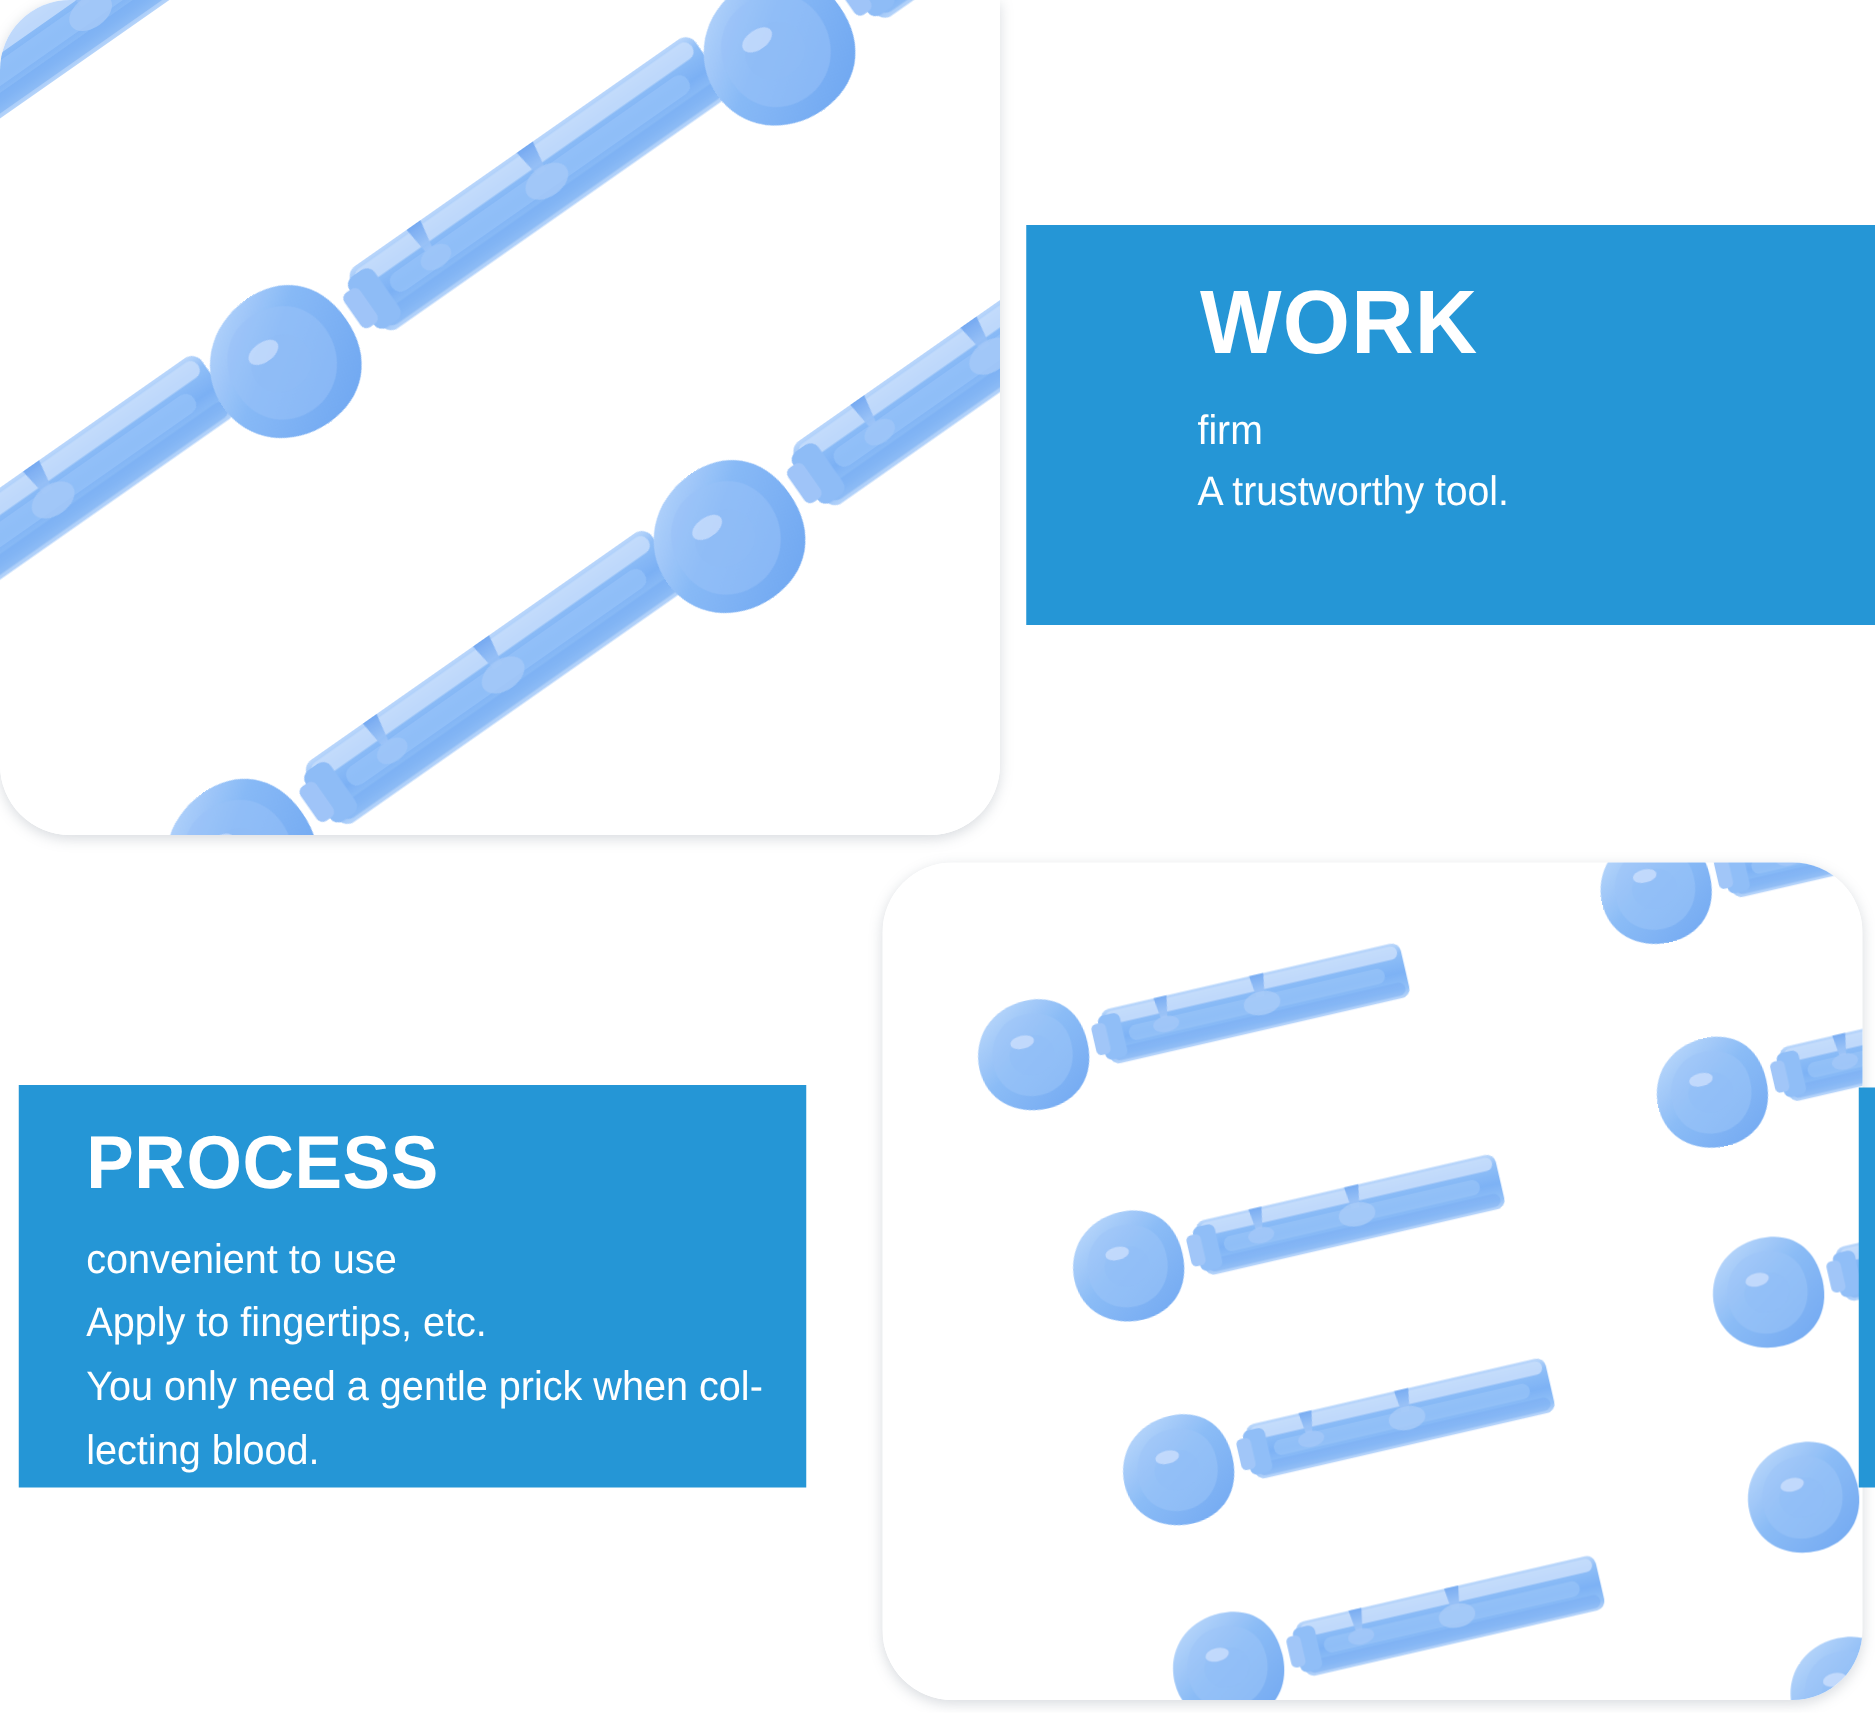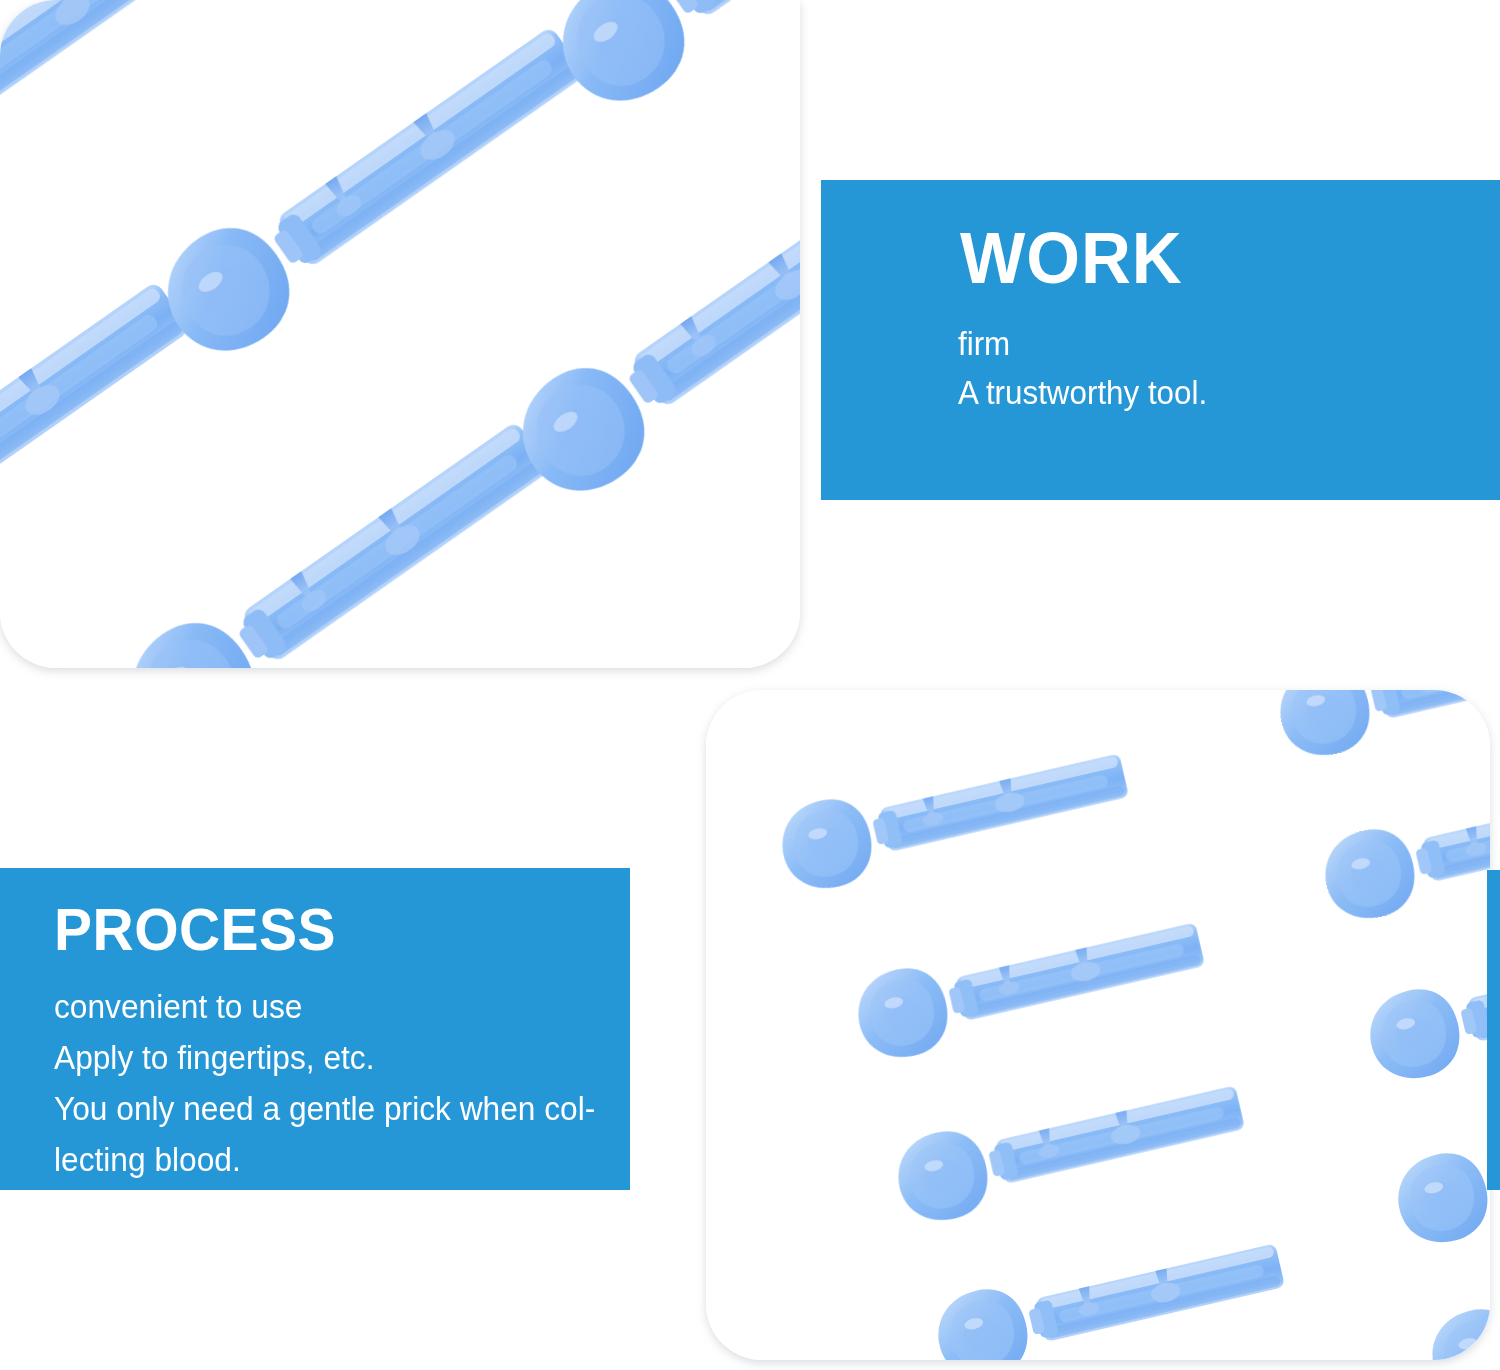--- a/index.html
+++ b/index.html
@@ -75,21 +75,21 @@
     line-height: 1;
     transform: scaleX(0.95);
     transform-origin: left top;
     white-space: nowrap;
   }
   #work-sub-0 { top: 147px; }
   #work-sub-1 { top: 196px; }
 
   
   #process-panel {
-    left: 0; top: 868px;
+    left: 15px; top: 868px;
     width: 630px; height: 322px;
     z-index: 2;
   }
   .process-heading {
     position: absolute;
     left: 54px; top: 32px;
     color: #ffffff;
     font-size: 60px;
     font-weight: bold;
     letter-spacing: 0.5px;

